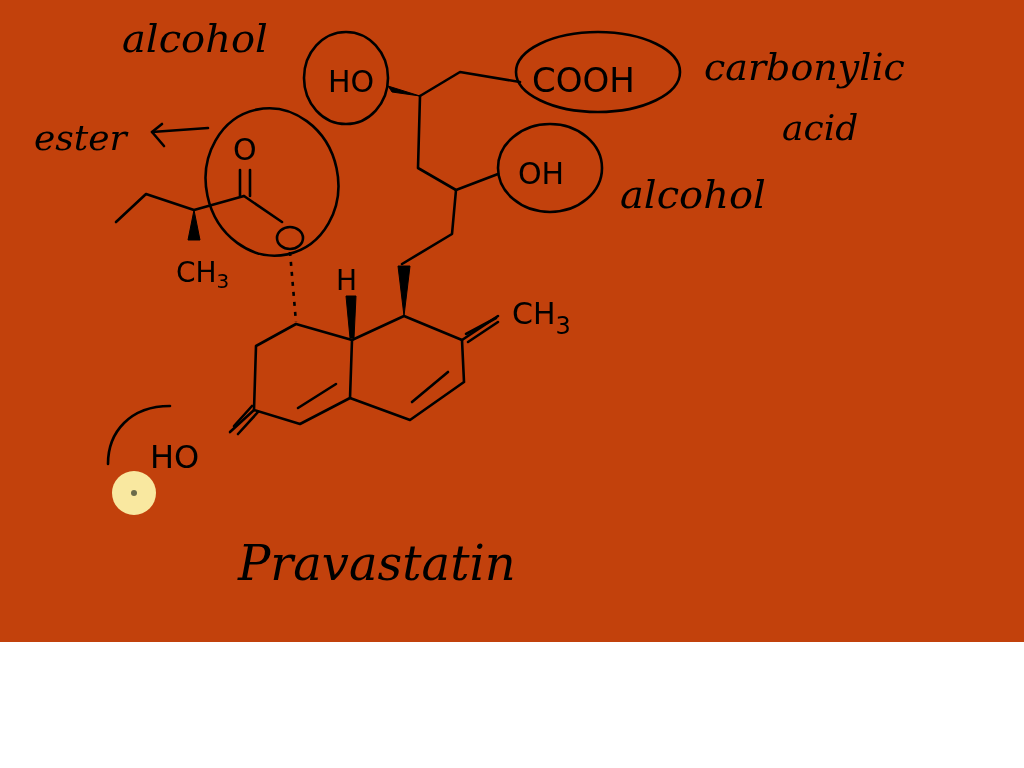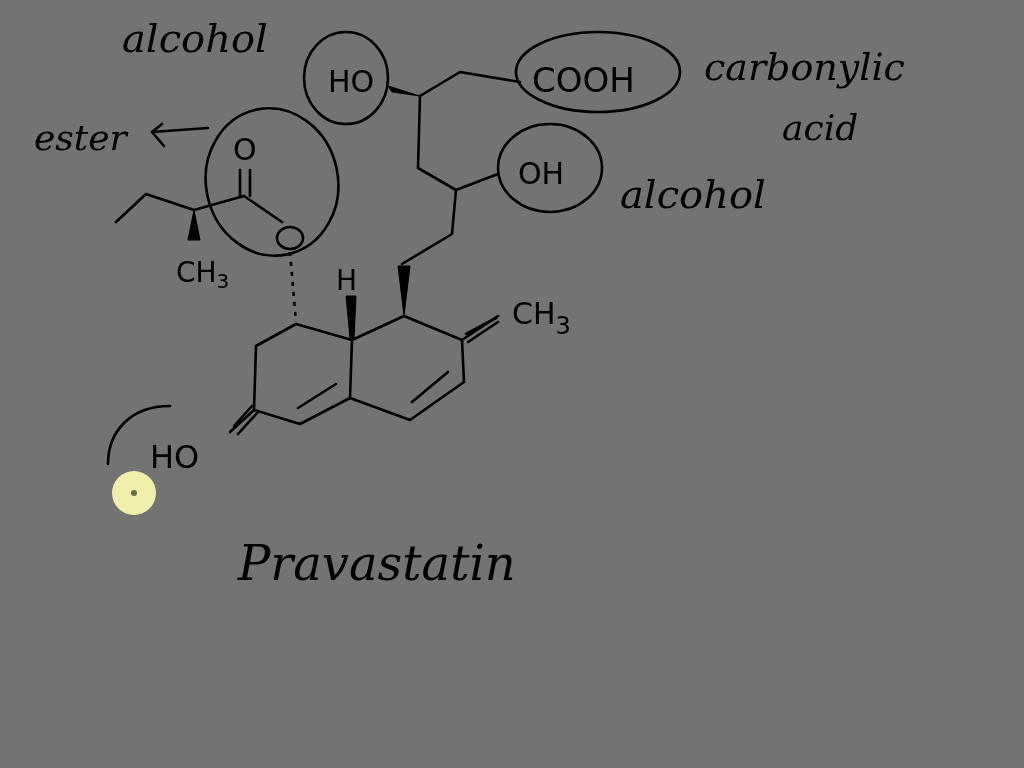--- a/index.html
+++ b/index.html
@@ -6,22 +6,22 @@
     margin: 0;
     padding: 0;
     width: 1024px;
     height: 768px;
     overflow: hidden;
     background: #ffffff;
   }
   .board {
     position: relative;
     width: 1024px;
-    height: 768px;
-    background: #737373;
+    height: 642px;
+    background: #c2410c;
   }
   svg.drawing {
     position: absolute;
     left: 0;
     top: 0;
     width: 1024px;
     height: 768px;
   }
   .stroke {
     fill: none;

